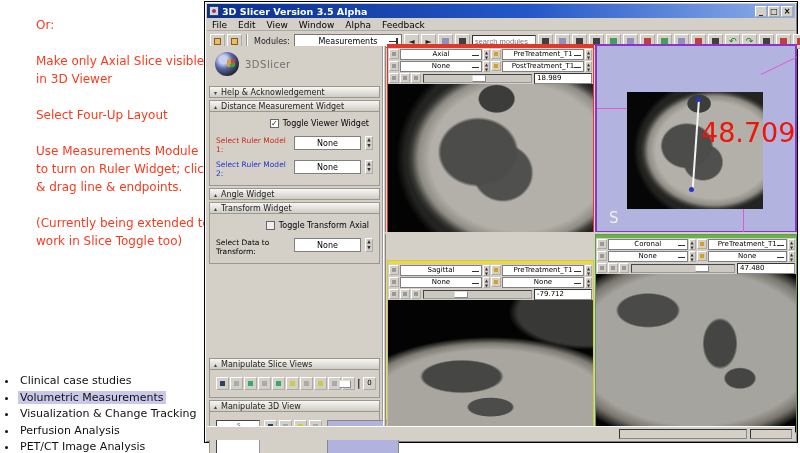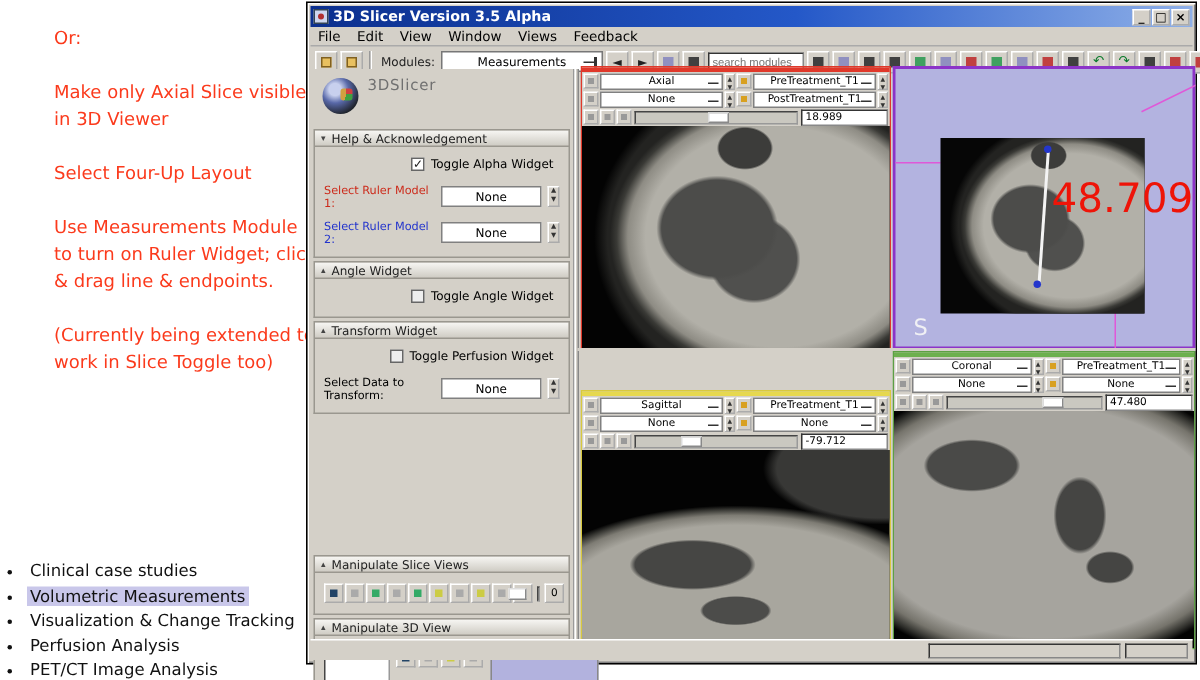--- a/index.html
+++ b/index.html
@@ -43,34 +43,34 @@
   .tlabel { font-size:8px; color:#222; margin:0 2px; flex:0 0 auto; }
   .tcombo { width:108px; height:14px; background:#fff; border:1px solid #777; font-size:8px; display:flex;
             align-items:center; justify-content:center; position:relative; flex:0 0 auto; }
   .tcombo::after { content:""; position:absolute; right:3px; top:6px; width:9px; height:1px; background:#333; }
   .tcombo::before { content:""; position:absolute; right:3px; top:3px; width:2px; height:7px; background:#333; }
   .tsearch { width:64px; height:13px; border:1px inset #888; font-size:7.5px; padding:0 2px; color:#555;
              background:#fff; flex:0 0 auto; font-family:"Liberation Sans",sans-serif; }
 
   
   .panel { position:absolute; left:2px; top:44px; width:176px; height:382px; background:#d4d0c8; border-right:1px solid #999; }
-  .logo { display:flex; gap:6px; padding:6px 8px 8px; }
+  .logo { display:flex; align-items:center; gap:6px; padding:6px 8px 8px; }
   .logoball { width:24px; height:24px; border-radius:50%;
               background:radial-gradient(circle at 35% 32%, #c8d0ee 0 18%, #5868a8 40%, #20242c 75%); position:relative; }
   .logoball::after { content:""; position:absolute; right:4px; top:7px; width:8px; height:8px;
                      background:conic-gradient(#d04040 0 90deg,#40a040 90deg 200deg,#d0a040 200deg 360deg); border-radius:2px; }
   .logotext { font-size:10px; color:#707070; letter-spacing:.5px; }
   .sect { margin:2px 2px 0; border:1px solid #9a978f; background:linear-gradient(#f7f6f3,#cfccc4); height:12px;
           display:flex; align-items:center; gap:4px; font-size:8px; color:#222; padding:0 4px; }
   .sect .tri { font-size:6px; color:#444; }
   .body { margin:0 2px; border:1px solid #9a978f; border-top:none; background:#d4d0c8; padding:4px 4px; }
   .chkrow { display:flex; justify-content:flex-end; align-items:center; gap:4px; font-size:8px; padding:3px 6px 5px; }
   .chk { width:9px; height:9px; background:#fff; border:1px solid #666; font-size:8px; line-height:8px; text-align:center; color:#222; }
   .chk.off { color:transparent; background:#eee; }
-  .selrow { display:flex; align-items:center; gap:4px; font-size:7.5px; padding:3px 2px; }
+  .selrow { display:flex; gap:4px; font-size:7.5px; padding:3px 2px; }
   .selrow .lbl { width:74px; flex:0 0 auto; }
   .selrow .lbl.red { color:#cc2a1a; }
   .selrow .lbl.blue { color:#2233cc; }
   .combo { flex:1; height:14px; background:#fff; border:1px solid #808080; display:flex; align-items:center;
            justify-content:center; font-size:8px; position:relative; }
   .spin { width:8px; height:14px; border:1px outset #fff; background:#d4d0c8; display:flex; flex-direction:column;
           align-items:center; justify-content:space-between; font-size:4.5px; color:#333; line-height:6px; flex:0 0 auto; }
   .gap { height:92px; background:#d4d0c8; }
   .sliceviewsrow { display:flex; gap:1px; align-items:center; padding:3px 2px; }
   .mbtn { width:13px; height:13px; border:1px outset #fff; background:#d4d0c8; position:relative; flex:0 0 auto; }
@@ -183,21 +183,21 @@
         <span class="winbtn">□</span>
         <span class="winbtn">×</span>
       </span>
     </div>
 
     <div class="menubar">
       <span>File</span>
       <span>Edit</span>
       <span>View</span>
       <span>Window</span>
-      <span>Views</span>
+      <span>Alpha</span>
       <span>Feedback</span>
     </div>
 
     <div class="toolbar">
       <span class="tbtn c1">
           <i></i>
         </span>
       <span class="tbtn c1">
           <i></i>
         </span>
@@ -264,24 +264,28 @@
       <div class="logo">
         <span class="logoball"></span>
         <span class="logotext">3DSlicer</span>
       </div>
 
       <div class="sect">
         <span class="tri">▾</span>
         <span>Help &amp; Acknowledgement</span>
       </div>
 
+      <div class="sect">
+        <span class="tri">▴</span>
+        <span>Distance Measurement Widget</span>
+      </div>
       <div class="body">
         <div class="chkrow">
           <span class="chk">✓</span>
-          <span>Toggle Alpha Widget</span>
+          <span>Toggle Viewer Widget</span>
         </div>
         <div class="selrow">
           <span class="lbl red">Select Ruler Model 1:</span>
           <span class="combo">None</span>
           <span class="spin">
               <span>▲</span>
               <span>▼</span>
             </span>
         </div>
         <div class="selrow">
@@ -291,35 +295,29 @@
               <span>▲</span>
               <span>▼</span>
             </span>
         </div>
       </div>
 
       <div class="sect">
         <span class="tri">▴</span>
         <span>Angle Widget</span>
       </div>
+
+      <div class="sect">
+        <span class="tri">▴</span>
+        <span>Transform Widget</span>
+      </div>
       <div class="body">
         <div class="chkrow">
           <span class="chk off"></span>
-          <span>Toggle Angle Widget</span>
-        </div>
-      </div>
-
-      <div class="sect">
-        <span class="tri">▴</span>
-        <span>Transform Widget</span>
-      </div>
-      <div class="body">
-        <div class="chkrow">
-          <span class="chk off"></span>
-          <span>Toggle Perfusion Widget</span>
+          <span>Toggle Transform Axial</span>
         </div>
         <div class="selrow">
           <span class="lbl">Select Data to Transform:</span>
           <span class="combo">None</span>
           <span class="spin">
               <span>▲</span>
               <span>▼</span>
             </span>
         </div>
       </div>

